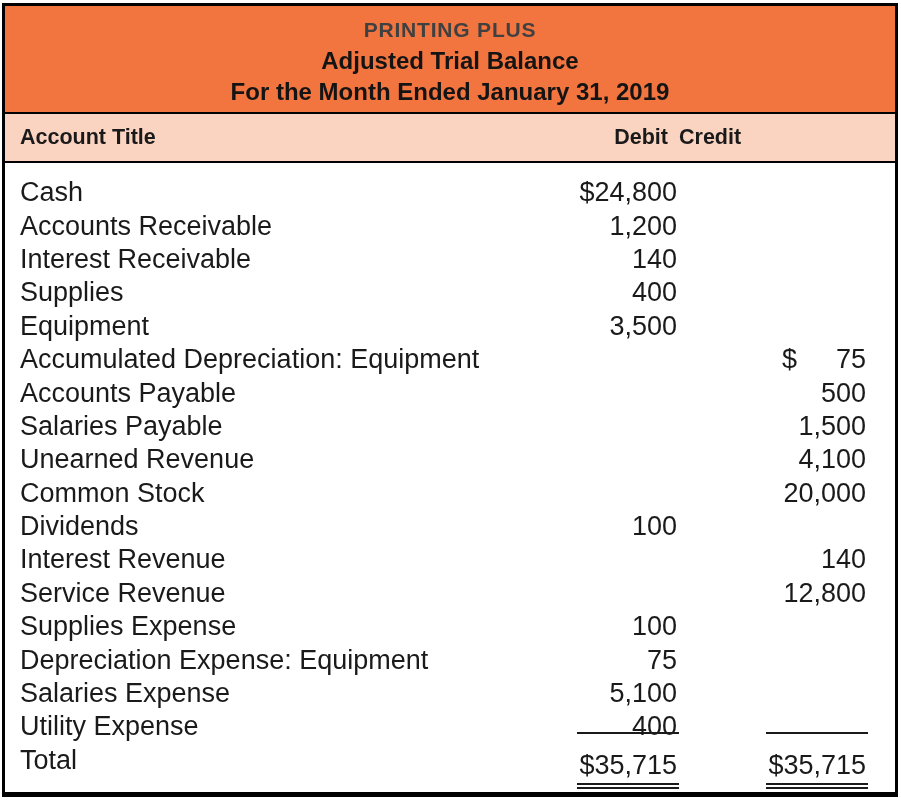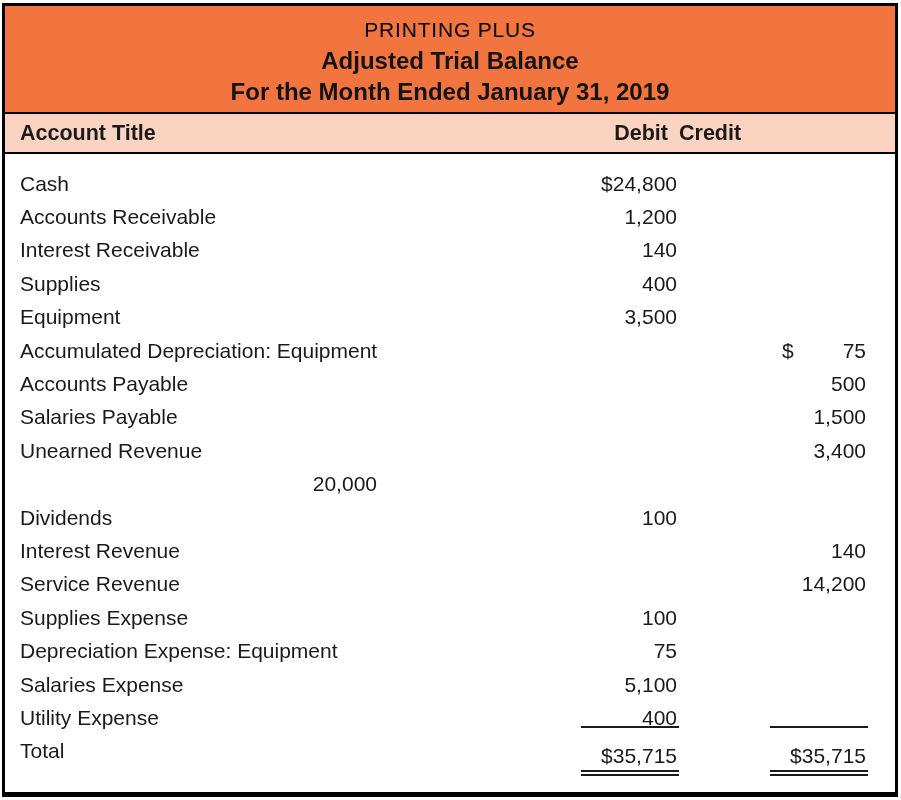--- a/index.html
+++ b/index.html
@@ -18,54 +18,54 @@
 
   
   .title-block {
     background: #F2743F;
     text-align: center;
     height: 108px;
     padding-top: 8px;
     border-bottom: 2px solid #000000;
   }
   .title-company {
-    color: #000000;
-    font-weight: normal;
+    color: #404040;
+    font-weight: bold;
     font-size: 21px;
     line-height: 31px;
     letter-spacing: 0.8px;
   }
   .title-report, .title-period {
     color: #141414;
     font-weight: bold;
     font-size: 24px;
     line-height: 31px;
   }
 
   
   .colhead {
     display: flex;
     align-items: center;
     background: #FAD3C1;
-    height: 40px;
+    height: 49px;
     border-bottom: 2px solid #000000;
     font-weight: bold;
     font-size: 21.5px;
   }
   .colhead .c-account { flex: 1; padding-left: 15px; }
   .colhead .c-debit   { width: 185px; text-align: right; padding-right: 11px; }
   .colhead .c-credit  { width: 216px; text-align: left; padding-right: 27px; }
 
   
   .rows { padding-top: 13px; }
   .row {
     display: flex;
     align-items: center;
     height: 33.4px;
-    font-size: 21px;
+    font-size: 27px;
     white-space: nowrap;
   }
   .cell.account { flex: 1; padding-left: 15px; overflow: hidden; }
   .cell.debit   { width: 185px; text-align: right; }
   .cell.credit  { width: 216px; text-align: right; padding-right: 27px; }
 
   .amtbox { display: inline-block; padding: 0 2px; }
   .amtbox.gap {
     display: inline-flex;
     justify-content: space-between;
@@ -138,40 +138,41 @@
     <div class="cell credit"><span class="amtbox">500</span></div>
   </div>
       <div class="row">
     <div class="cell account">Salaries Payable</div>
     <div class="cell debit"></div>
     <div class="cell credit"><span class="amtbox">1,500</span></div>
   </div>
       <div class="row">
     <div class="cell account">Unearned Revenue</div>
     <div class="cell debit"></div>
-    <div class="cell credit"><span class="amtbox">3,400</span></div>
+    <div class="cell credit"><span class="amtbox">4,100</span></div>
   </div>
       <div class="row">
+    <div class="cell account">Common Stock</div>
     <div class="cell debit"></div>
     <div class="cell credit"><span class="amtbox">20,000</span></div>
   </div>
       <div class="row">
     <div class="cell account">Dividends</div>
     <div class="cell debit"><span class="amtbox">100</span></div>
     <div class="cell credit"></div>
   </div>
       <div class="row">
     <div class="cell account">Interest Revenue</div>
     <div class="cell debit"></div>
     <div class="cell credit"><span class="amtbox">140</span></div>
   </div>
       <div class="row">
     <div class="cell account">Service Revenue</div>
     <div class="cell debit"></div>
-    <div class="cell credit"><span class="amtbox">14,200</span></div>
+    <div class="cell credit"><span class="amtbox">12,800</span></div>
   </div>
       <div class="row">
     <div class="cell account">Supplies Expense</div>
     <div class="cell debit"><span class="amtbox">100</span></div>
     <div class="cell credit"></div>
   </div>
       <div class="row">
     <div class="cell account">Depreciation Expense: Equipment</div>
     <div class="cell debit"><span class="amtbox">75</span></div>
     <div class="cell credit"></div>

